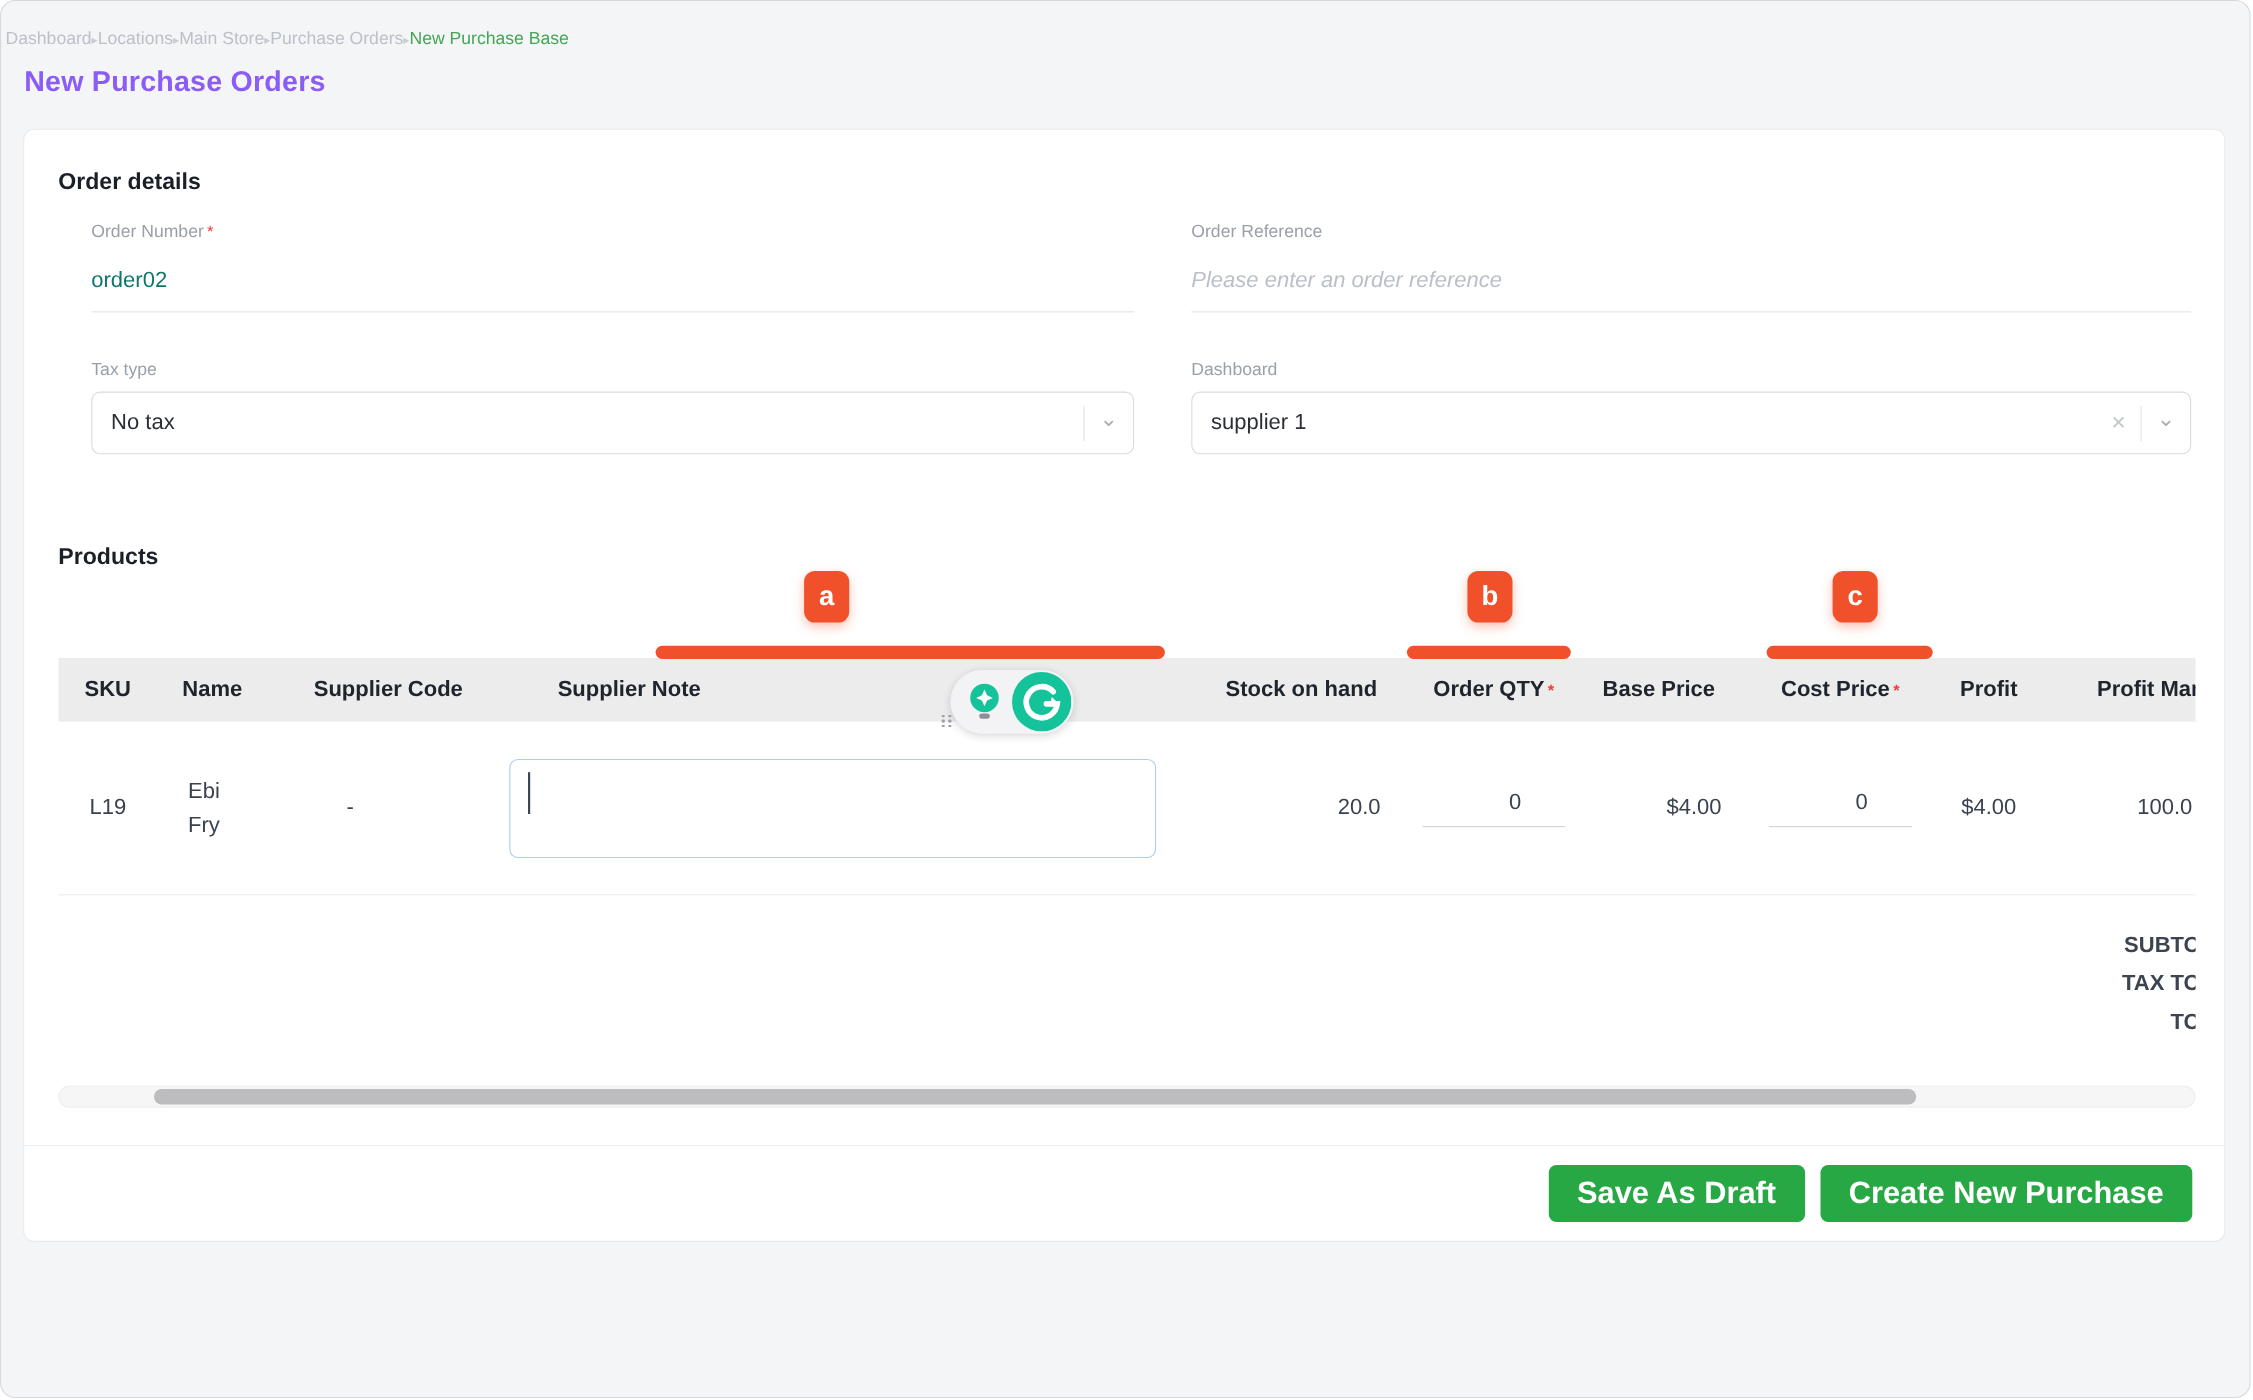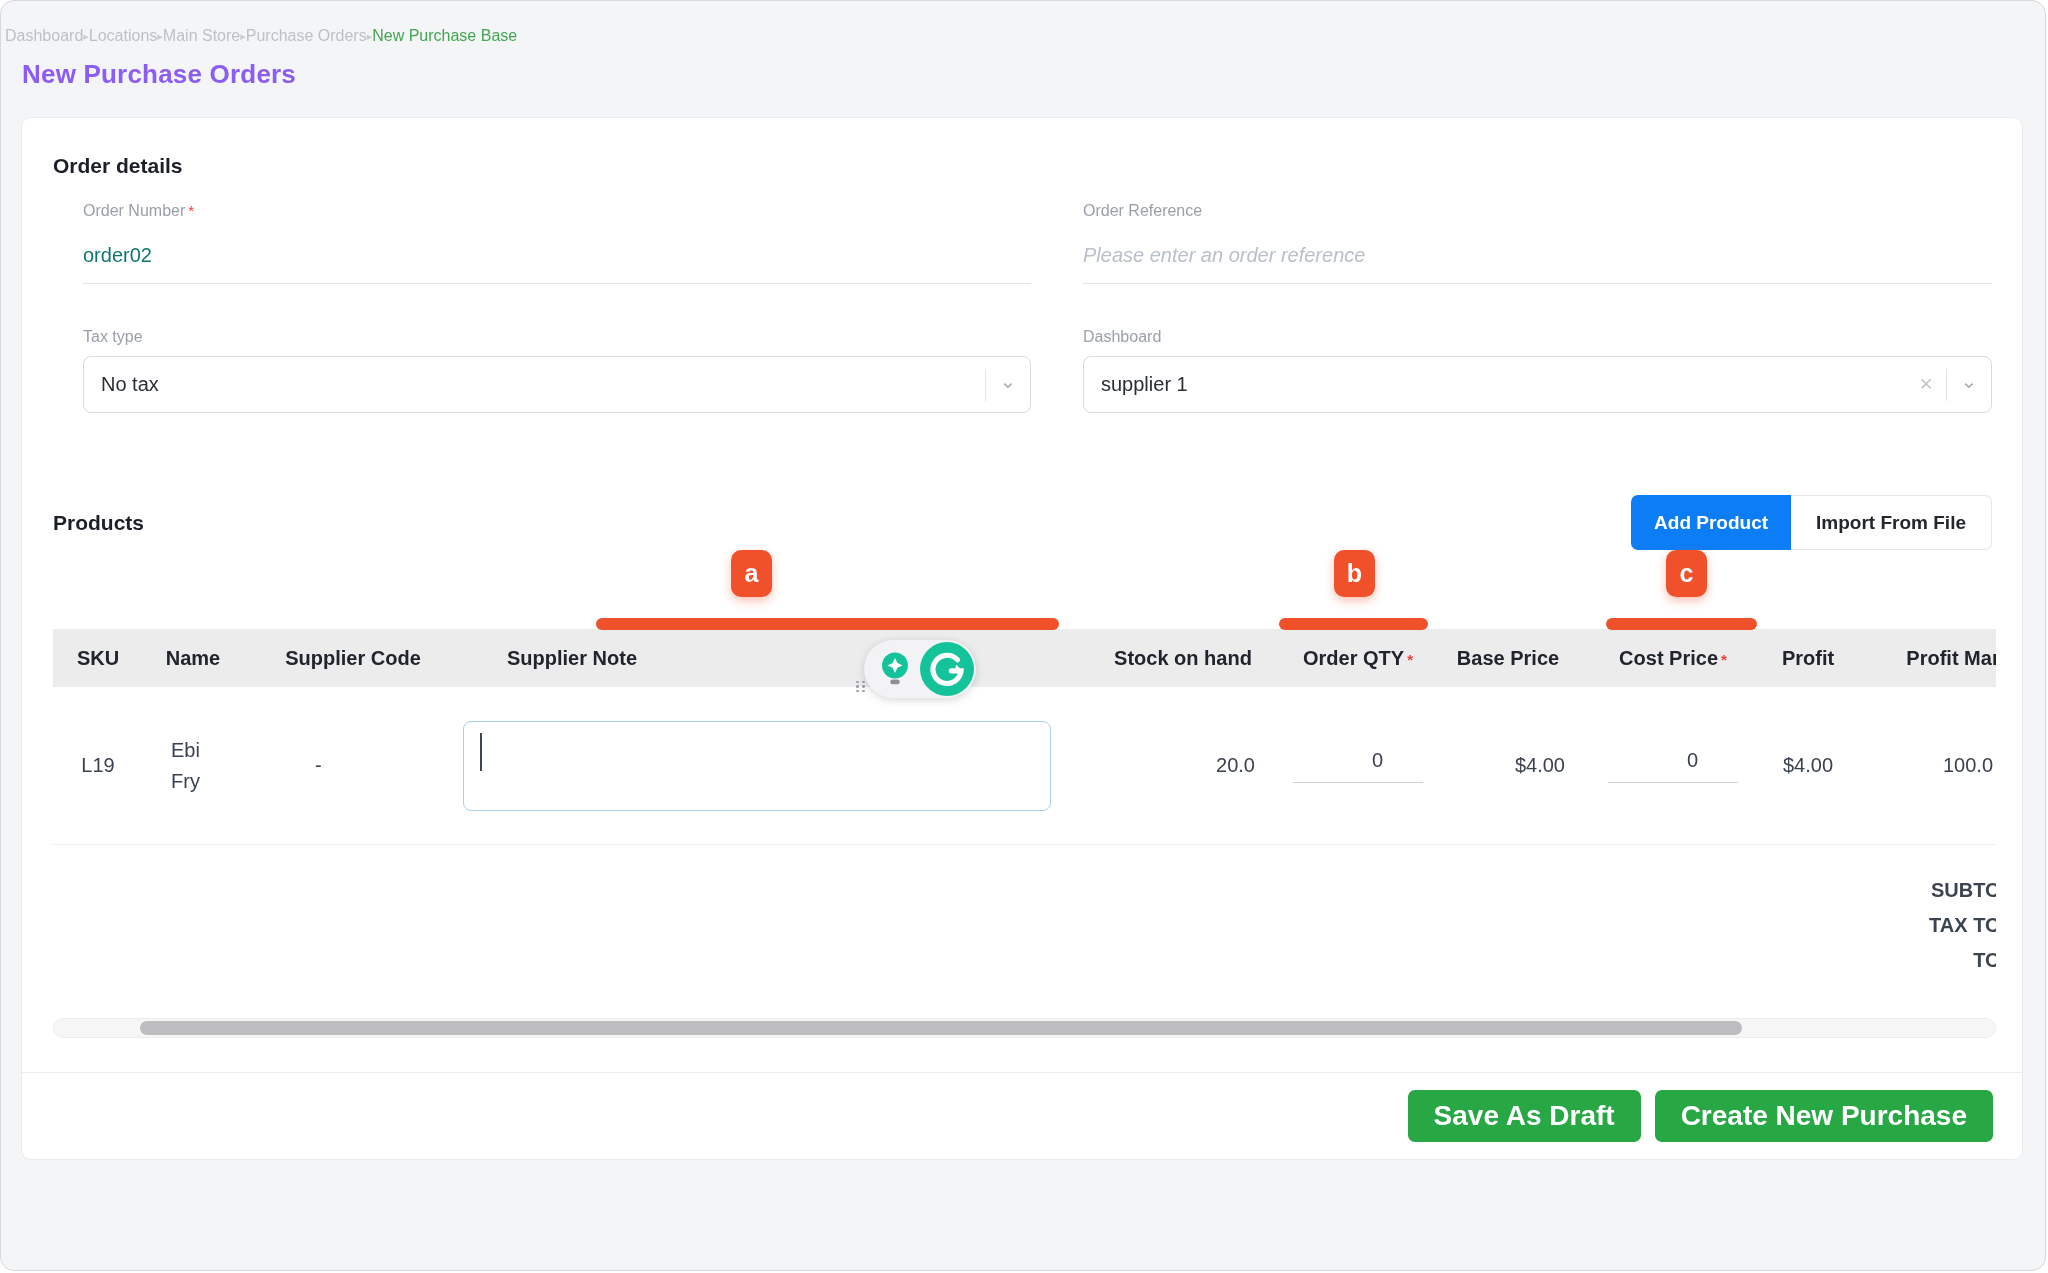--- a/index.html
+++ b/index.html
@@ -131,24 +131,20 @@
               <span class="clear-x">✕</span>
               <span class="sel-divider"></span>
               <span class="chev">⌄</span>
             </span>
           </div>
         </div>
       </div>
 
       <div class="products-header">
         <div class="section-title">Products</div>
-        <div class="btn-group">
-          <button class="btn-add">Add Product</button>
-          <button class="btn-import">Import From File</button>
-        </div>
       </div>
 
       <div class="table-zone">
 
         <div class="ann-bar bar-a"></div>
         <div class="ann-bar bar-b"></div>
         <div class="ann-bar bar-c"></div>
         <div class="ann-badge badge-a">a</div>
         <div class="ann-badge badge-b">b</div>
         <div class="ann-badge badge-c">c</div>

